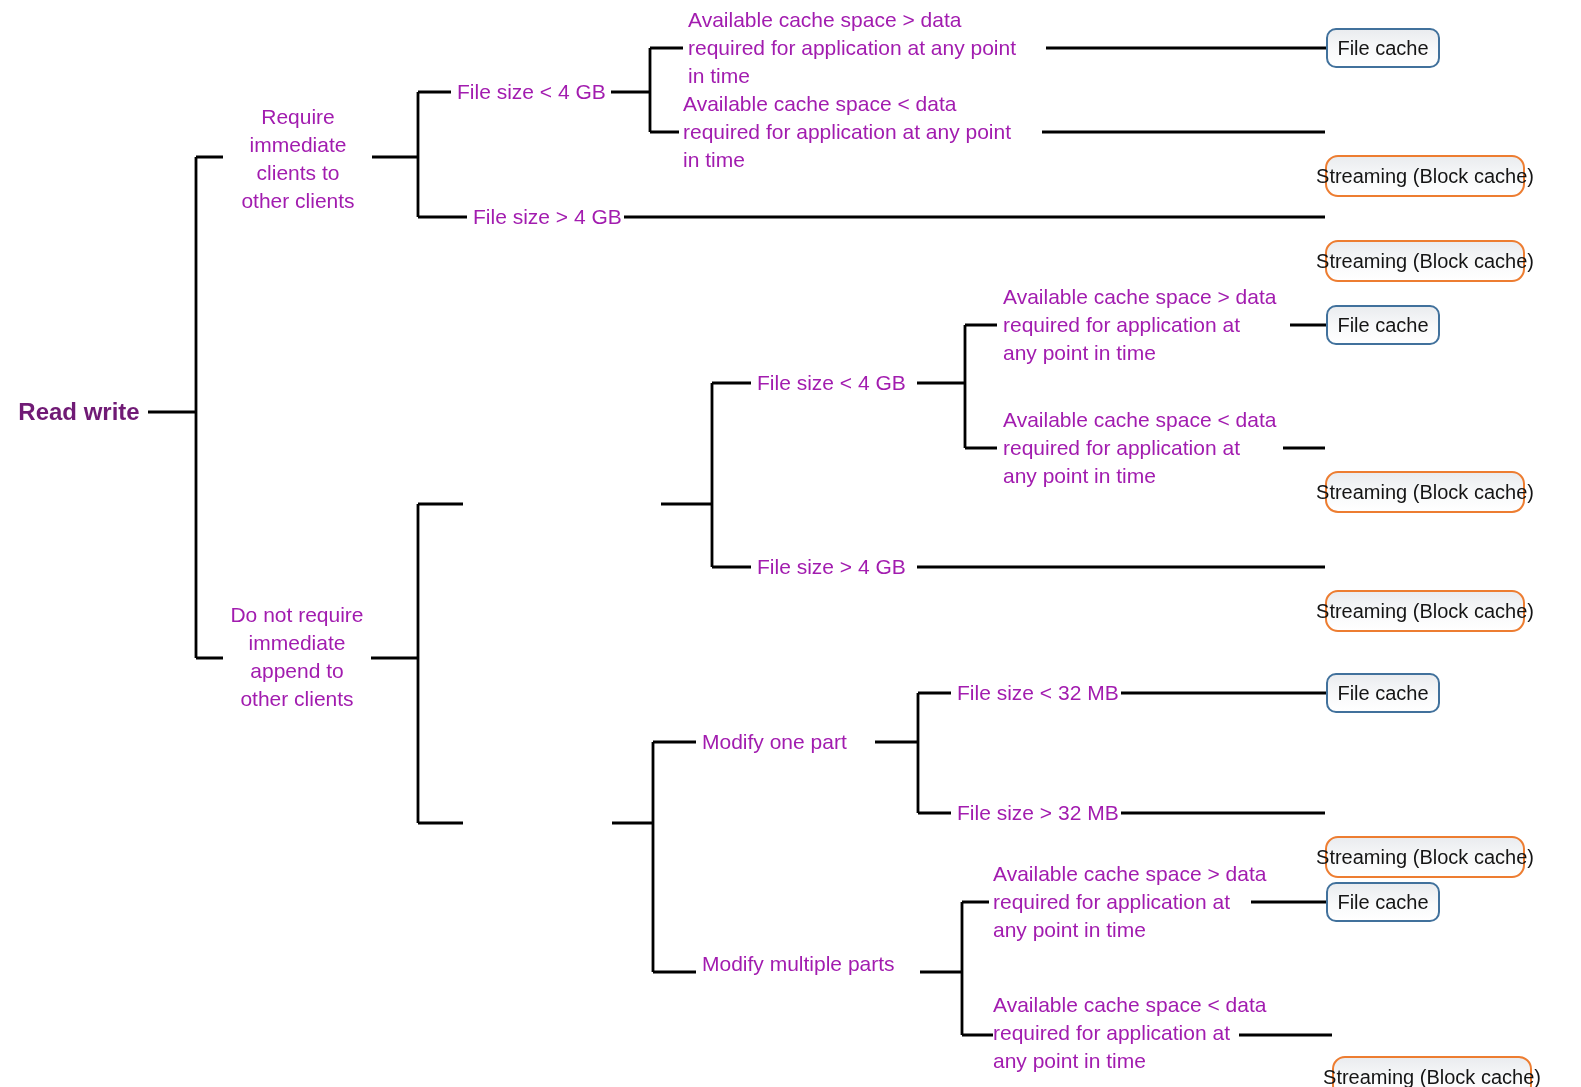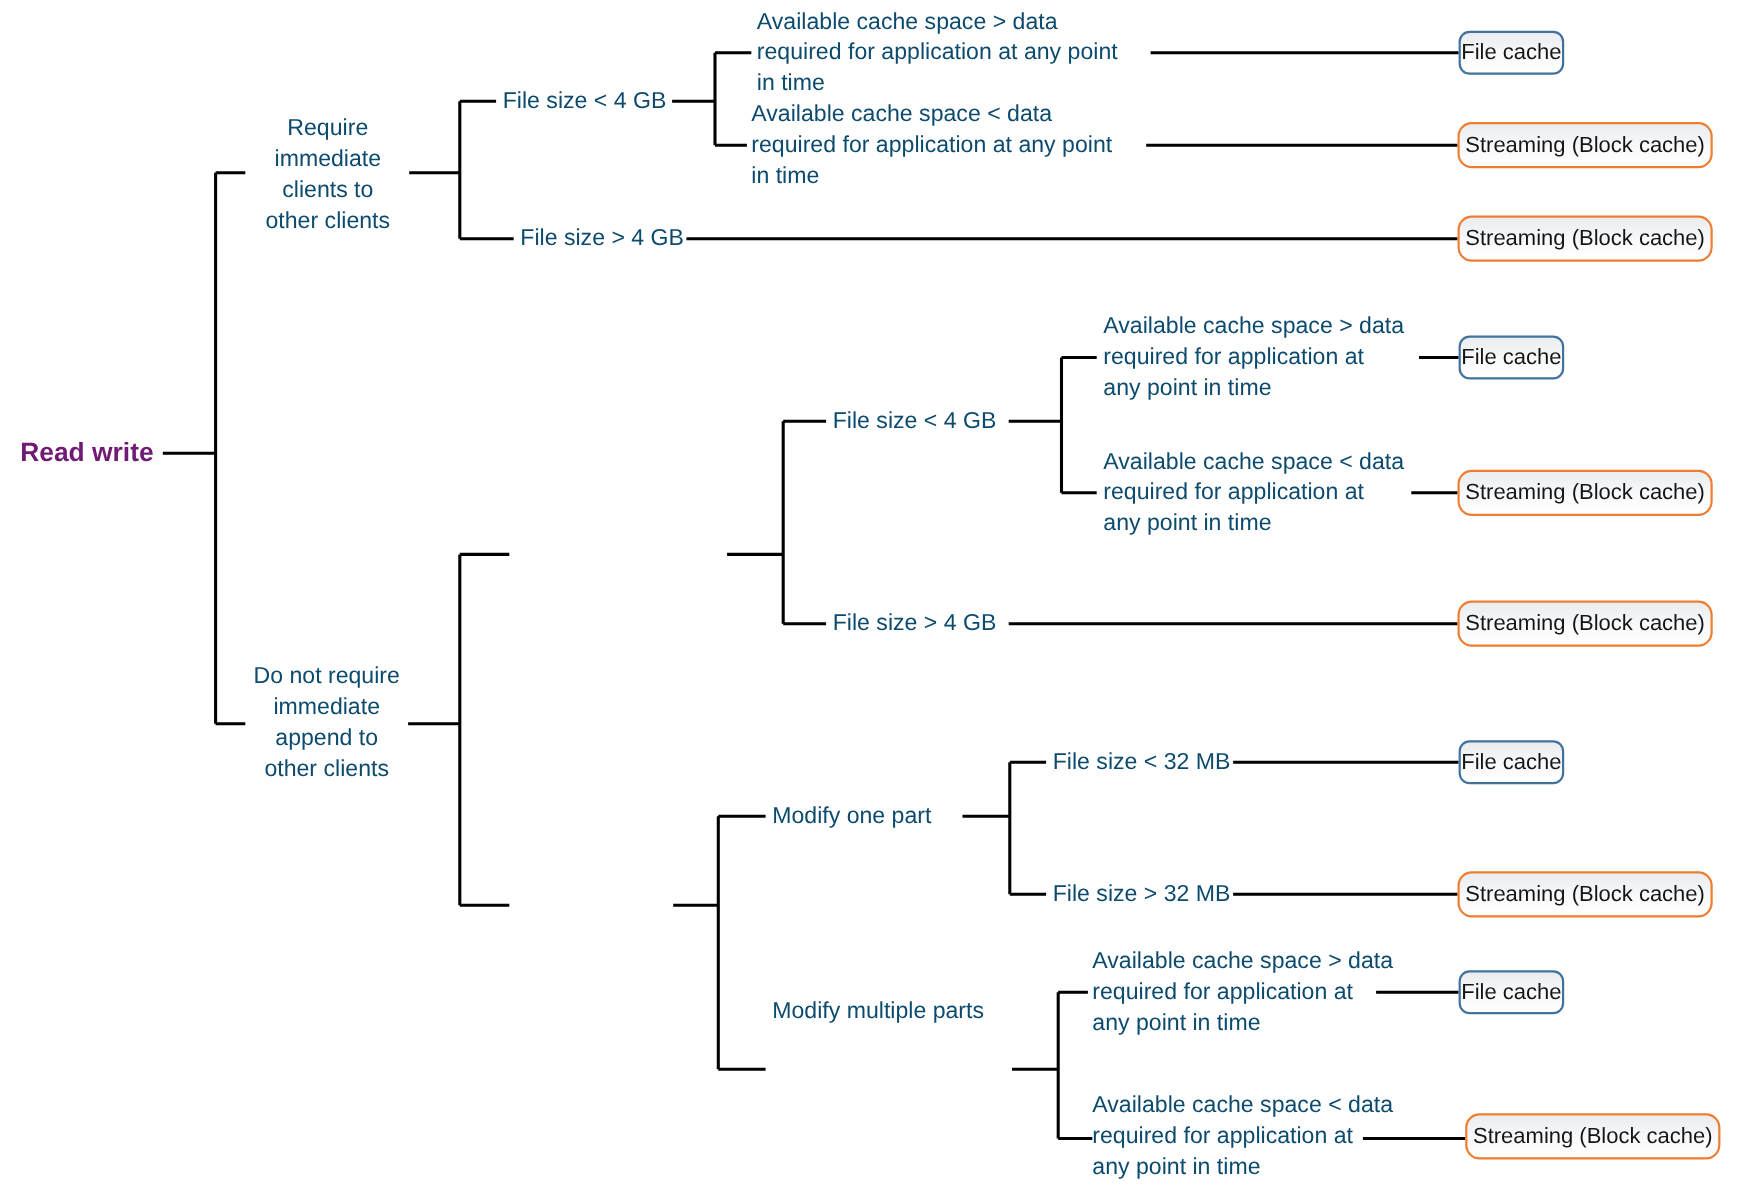--- a/index.html
+++ b/index.html
@@ -1,33 +1,33 @@
 <!DOCTYPE html>
 <html><head>
 <meta charset="utf-8">
 <style>
   html,body{margin:0;padding:0;background:#ffffff;}
   .stage{
     position:relative;width:1581px;height:1087px;background:#ffffff;overflow:hidden;
     font-family:"Liberation Sans","DejaVu Sans",sans-serif;color:#151515;
   }
   .lines-svg{position:absolute;left:0;top:0;width:1581px;height:1087px;}
-  .lbl{position:absolute;font-size:21px;line-height:24px;white-space:nowrap;color:#0c4a6e;}
+  .lbl{position:absolute;font-size:21px;line-height:24px;white-space:nowrap;color:#a21caf;}
   .lbl.multi{line-height:28px;}
   .lbl.center{text-align:center;}
   .lbl .ln{display:block;white-space:nowrap;}
   .root-lbl{position:absolute;font-size:24px;font-weight:bold;line-height:28px;text-align:center;color:#701a75;}
   .node-box{
     position:absolute;display:flex;align-items:center;justify-content:center;
     font-size:20px;white-space:nowrap;color:#151515;
     background:linear-gradient(180deg,#eaecef 0%,#f8f9fa 55%,#ffffff 100%);
     box-sizing:border-box;
   }
-  .file-cache{width:96px;height:40px;border:2.5px solid #41719C;border-radius:10px;}
-  .streaming{width:232px;height:42px;border:2.5px solid #ED7D31;border-radius:13px;}
+  .file-cache{width:114px;height:40px;border:2.5px solid #41719C;border-radius:10px;}
+  .streaming{width:200px;height:42px;border:2.5px solid #ED7D31;border-radius:13px;margin-top:44px;}
 </style>
 </head>
 <body>
 
 <div class="stage">
 
   <svg class="lines-svg" viewBox="0 0 1581 1087">
     <path d="M148,412 H196 M196,157 V658 M196,157 H223 M196,658 H223" stroke="#000" stroke-width="2.8" fill="none"></path>
     <path d="M372,157 H418 M418,92 V217 M418,92 H451 M611,92 H650 M650,48 V132 M650,48 H683 M1046,48 H1326 M650,132 H679 M1042,132 H1325 M418,217 H467 M624,217 H1325" stroke="#000" stroke-width="2.8" fill="none"></path>
     <path d="M371,658 H418 M418,504 V823 M418,504 H463 M661,504 H712 M712,383 V567 M712,383 H751 M917,383 H965 M965,325 V448 M965,325 H997 M1290,325 H1326 M965,448 H997 M1283,448 H1325 M712,567 H751 M917,567 H1325" stroke="#000" stroke-width="2.8" fill="none"></path>
@@ -71,21 +71,21 @@
   <div class="lbl multi" style="left:1003px;top:406px;">
     <span class="ln">Available cache space &lt; data</span>
     <span class="ln">required for application at</span>
     <span class="ln">any point in time</span>
   </div>
   <div class="lbl" style="left:757px;top:555px;">File size &gt; 4 GB</div>
 
   <div class="lbl" style="left:702px;top:730px;">Modify one part</div>
   <div class="lbl" style="left:957px;top:681px;">File size &lt; 32 MB</div>
   <div class="lbl" style="left:957px;top:801px;">File size &gt; 32 MB</div>
-  <div class="lbl" style="left:702px;top:907px;">Modify multiple parts</div>
+  <div class="lbl" style="left:702px;top:952px;">Modify multiple parts</div>
   <div class="lbl multi" style="left:993px;top:860px;">
     <span class="ln">Available cache space &gt; data</span>
     <span class="ln">required for application at</span>
     <span class="ln">any point in time</span>
   </div>
   <div class="lbl multi" style="left:993px;top:991px;">
     <span class="ln">Available cache space &lt; data</span>
     <span class="ln">required for application at</span>
     <span class="ln">any point in time</span>
   </div>

